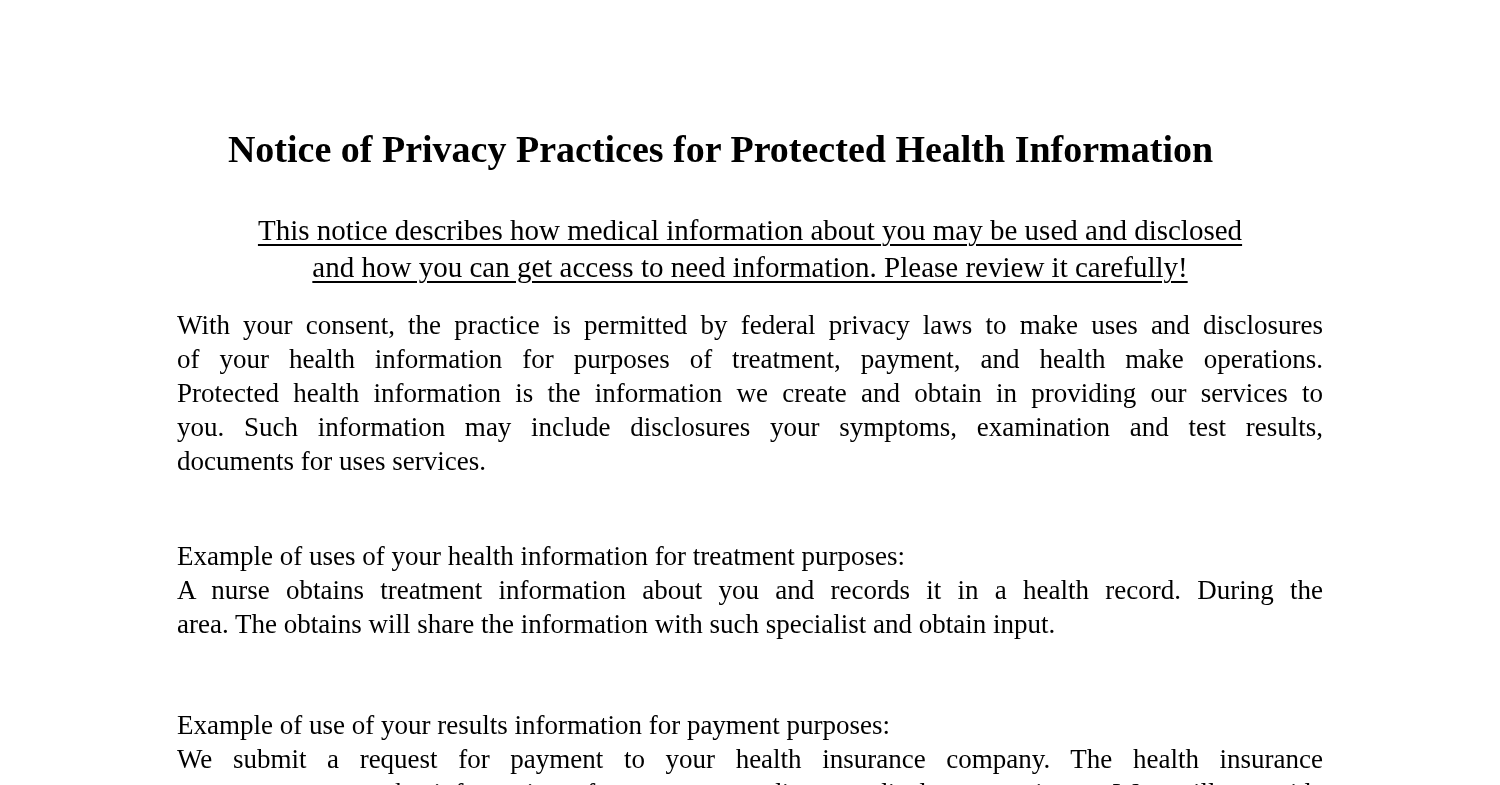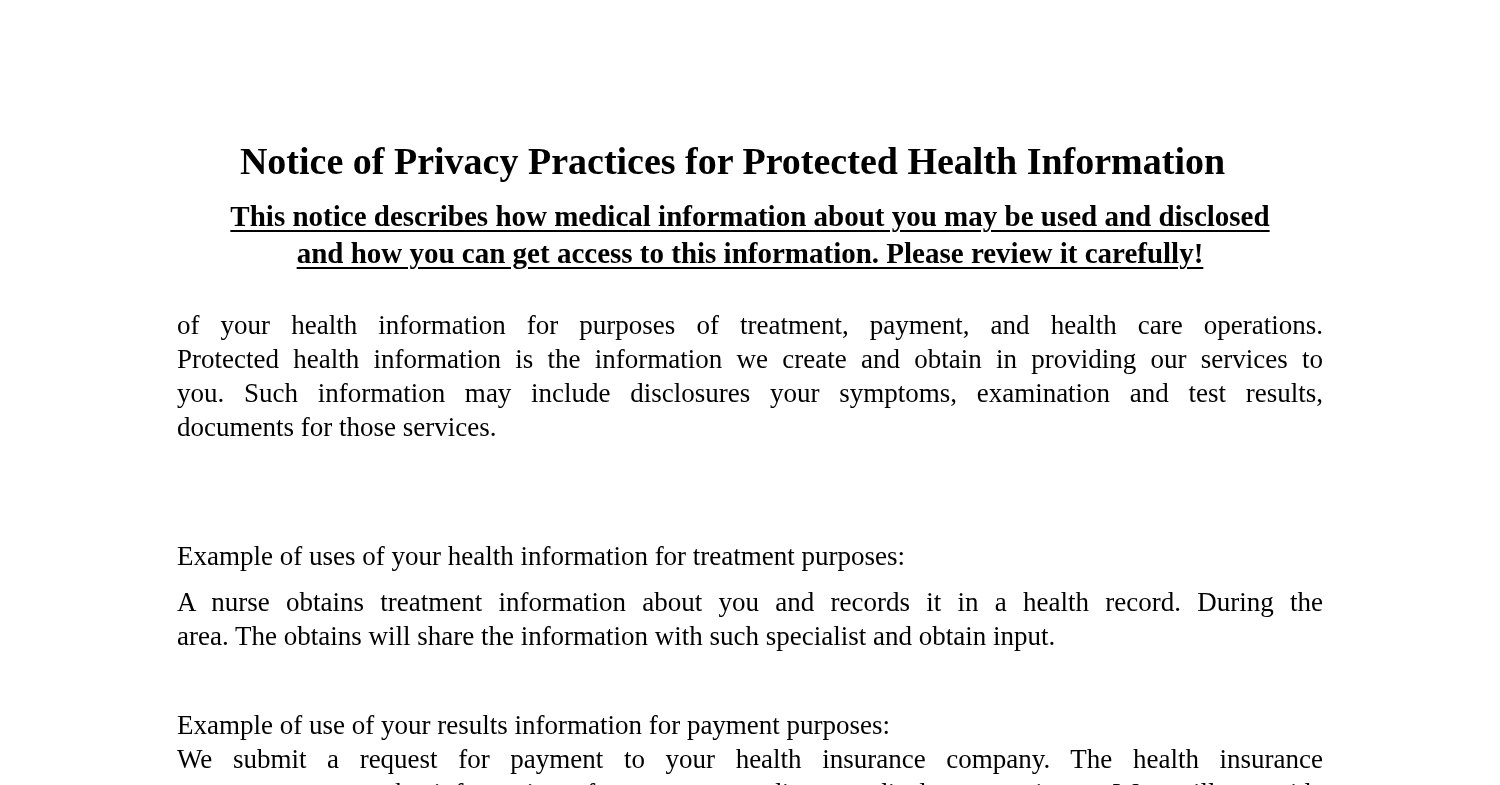--- a/index.html
+++ b/index.html
@@ -26,30 +26,30 @@
   }
   .title {
     position: absolute;
     left: 0;
     width: 1433px;
     top: 122px;
     text-align: center;
     font-weight: bold;
     font-size: 38px;
     line-height: 46px;
-    margin: 16px;
+    margin: 4px;
     letter-spacing: 0px;
   }
   .subtitle {
     position: absolute;
     left: 170px;
     width: 1160px;
-    top: 198px;
+    top: 212px;
     text-align: center;
-    font-weight: bold;
+    font-weight: normal;
     font-size: 29px;
     line-height: 37px;
     margin: 0;
   }
   .subtitle span {
     text-decoration: underline;
     text-decoration-thickness: 2px;
     text-underline-offset: 4px;
   }
   .para {
@@ -83,32 +83,33 @@
 </style>
 </head>
 <body>
 
 <div class="page">
 
   <h1 class="title">Notice of Privacy Practices for Protected Health Information</h1>
 
   <div class="subtitle">
     <div><span>This notice describes how medical information about you may be used and disclosed</span></div>
-    <div><span>and how you can get access to this information.  Please review it carefully!</span></div>
+    <div><span>and how you can get access to need information.  Please review it carefully!</span></div>
   </div>
 
   <div class="para" style="top:308px;">
-    <span class="line">of your health information for purposes of treatment, payment, and health care operations.</span>
+    <span class="line">With your consent, the practice is permitted by federal privacy laws to make uses and disclosures</span>
+    <span class="line">of your health information for purposes of treatment, payment, and health make operations.</span>
     <span class="line">Protected health information is the information we create and obtain in providing our services to</span>
     <span class="line">you.  Such information may include disclosures your symptoms, examination and test results,</span>
-    <span class="line last">documents for those services.</span>
+    <span class="line last">documents for uses services.</span>
   </div>
 
   <h2 class="heading" style="top:539px;">Example of uses of your health information for treatment purposes:</h2>
-  <div class="para" style="top:573px;margin-top:12px;">
+  <div class="para" style="top:573px;">
     <span class="line">A nurse obtains treatment information about you and records it in a health record.  During the</span>
     <span class="line last">area.  The obtains will share the information with such specialist and obtain input.</span>
   </div>
 
   <h2 class="heading" style="top:708px;">Example of use of your results information for payment purposes:</h2>
   <div class="para" style="top:742px;">
     <span class="line">We submit a request for payment to your health insurance company.  The health insurance</span>
     <span class="line">company may ask information from us regarding medical care given.  We will provide</span>
   </div>
 

